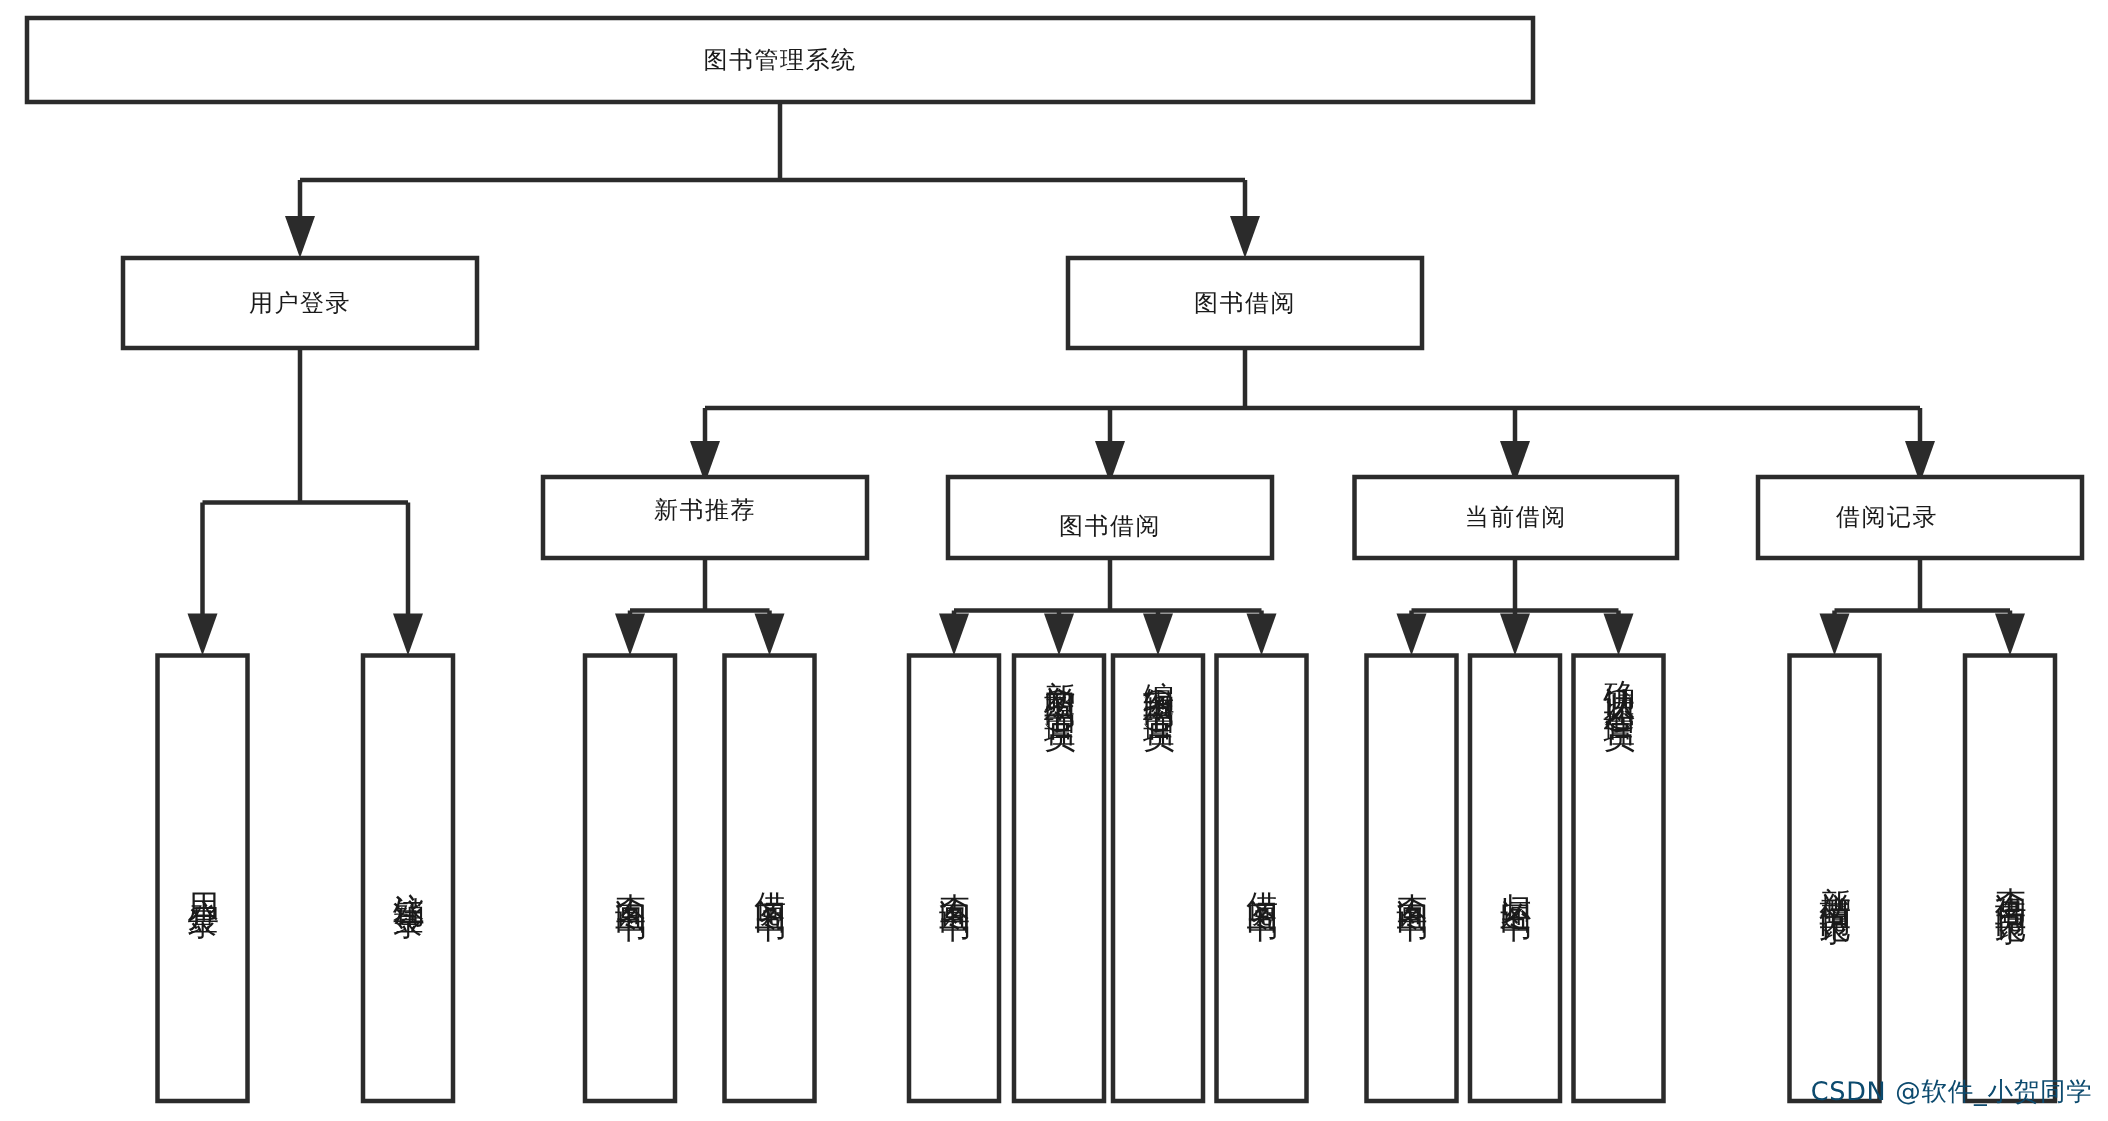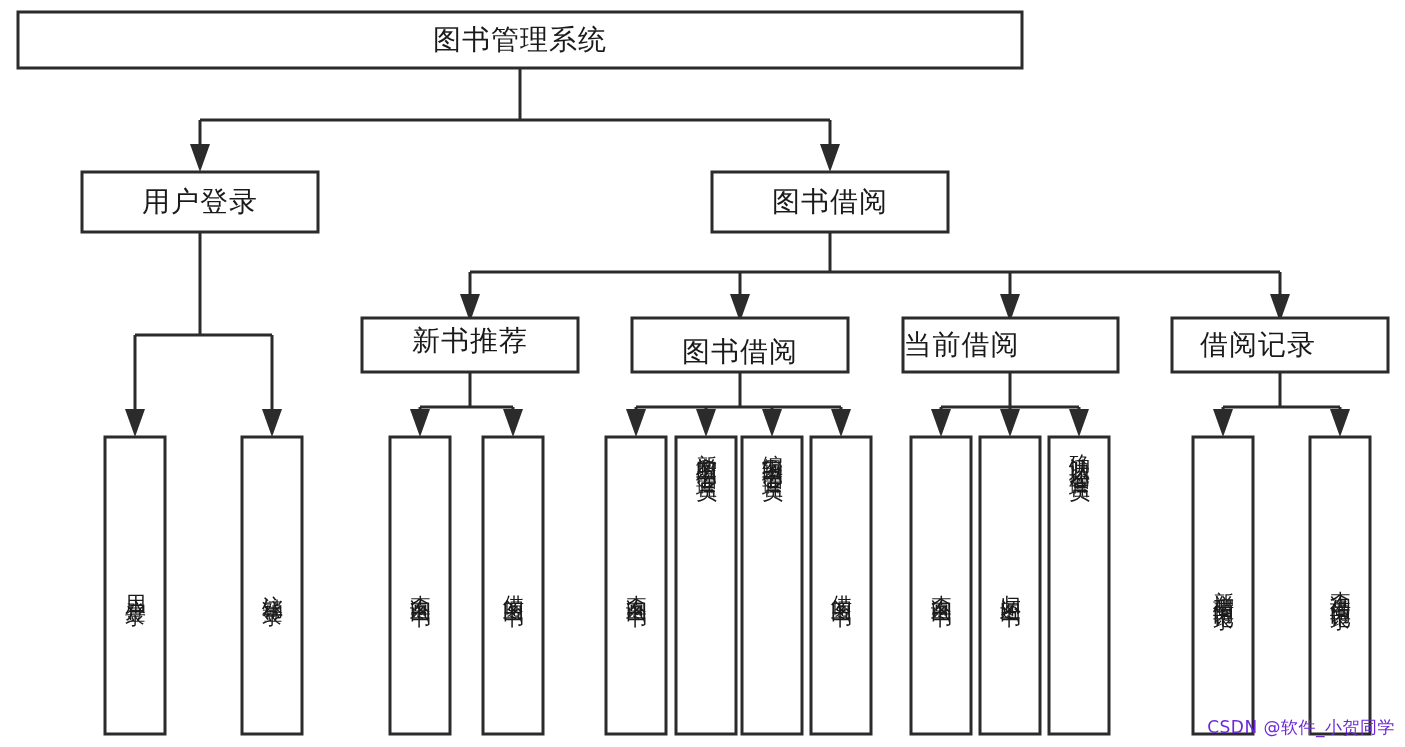--- a/index.html
+++ b/index.html
@@ -62,32 +62,32 @@
   }
   .htext-wrap {
     position: absolute;
     display: flex;
     align-items: center;
     justify-content: center;
     pointer-events: none;
   }
   .htext {
     font-family: Liberation Sans, sans-serif;
-    font-size: 28px;
+    font-size: 16px;
     color: #1a1a1a;
     white-space: nowrap;
     letter-spacing: 1px;
   }
   #watermark {
     position: absolute;
     right: 10px;
     bottom: 8px;
     font-family: "DejaVu Sans", "Liberation Sans", sans-serif;
     font-size: 17px;
-    color: #6d28d9;
+    color: #0c4a6e;
     letter-spacing: 0.5px;
     white-space: nowrap;
   }
 </style>
 </head>
 <body>
 
 <div id="diagram-root">
 
   <svg id="flow-svg" viewBox="0 0 1405 747">
@@ -207,21 +207,21 @@
   </div>
 
   <div class="htext-wrap" style="left:362px; top:318px; width:216px; height:45px;">
     <span class="htext">新书推荐</span>
   </div>
 
   <div class="htext-wrap" style="left:632px; top:318px; width:216px; height:67px;">
     <span class="htext">图书借阅</span>
   </div>
 
-  <div class="htext-wrap" style="left:854px; top:318px; width:215px; height:54px;">
+  <div class="htext-wrap" style="left:903px; top:318px; width:215px; height:54px;">
     <span class="htext">当前借阅</span>
   </div>
 
   <div class="htext-wrap" style="left:1172px; top:318px; width:172px; height:54px;">
     <span class="htext">借阅记录</span>
   </div>
 
   <div class="vtext-wrap" style="left:105px; top:437px; width:60px; height:297px;">
     <span class="vtext">用户登录</span>
   </div>

